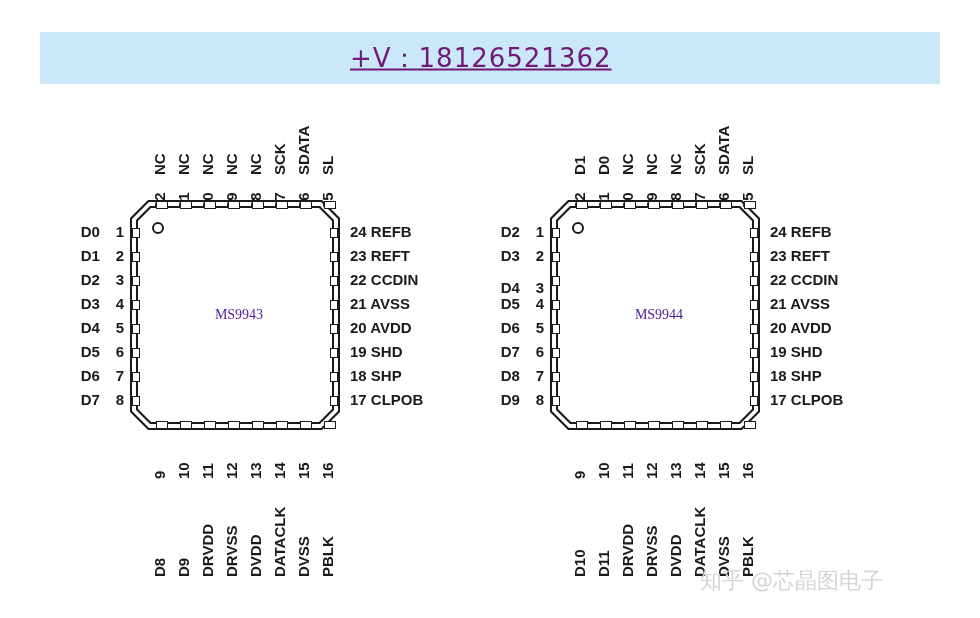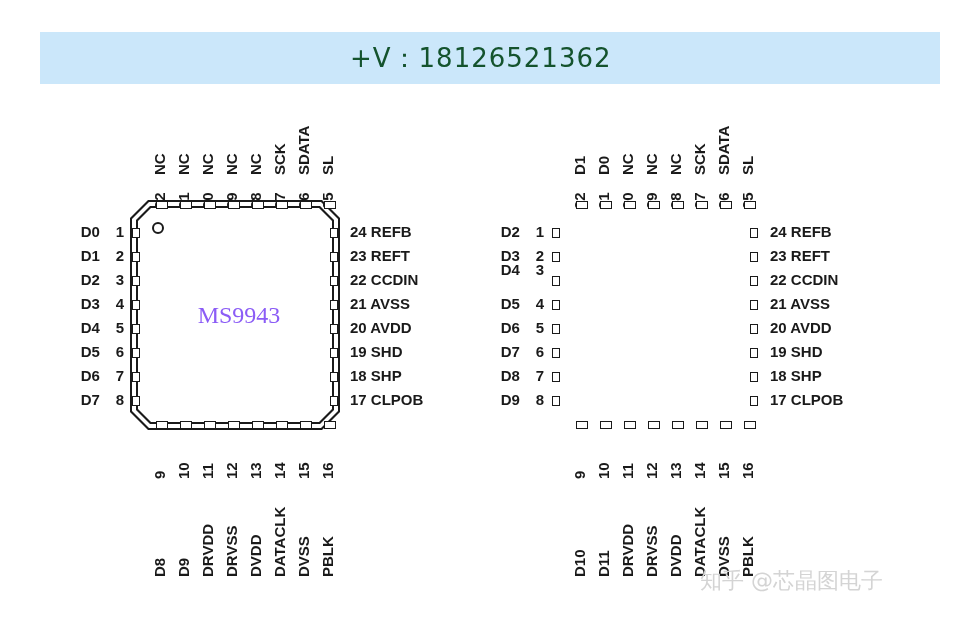--- a/index.html
+++ b/index.html
@@ -34,24 +34,25 @@
     color: #1a1a1a;
     white-space: nowrap;
     font-family: "DejaVu Sans", sans-serif;
   }
   .header-phone {
     position: absolute;
     left: 310px;
     top: 50%;
     transform: translateY(-50%);
     font-size: 26px;
-    color: #14532d;
+    color: #701a75;
     letter-spacing: 1px;
     white-space: nowrap;
     font-family: "DejaVu Sans", sans-serif;
+    text-decoration: underline;
   }
 
   
   .diagram-area {
     position: absolute;
     left: 0;
     top: 90px;
     width: 980px;
     height: 528px;
   }
@@ -117,22 +118,22 @@
   }
 
   .pkg-name {
     position: absolute;
     left: 8px;
     right: 0;
     top: 50%;
     transform: translateY(-50%);
     text-align: center;
     font-family: "Liberation Serif", serif;
-    font-size: 24px;
-    color: #8b5cf6;
+    font-size: 14px;
+    color: #4c1d95;
     z-index: 6;
   }
 
   
   .stub {
     position: absolute;
     background: #ffffff;
     border: 1.6px solid #1a1a1a;
     box-sizing: border-box;
     z-index: 5;
@@ -260,26 +261,32 @@
       <div class="lbl vert" style="left: 278px; top: 372px;"><span>14</span></div>
       <div class="lbl vert" style="left: 278px; top: 470px;"><span>DATACLK</span></div>
       <div class="stub h" style="left: 290px; top: 331px;"></div>
       <div class="lbl vert" style="left: 302px; top: 372px;"><span>15</span></div>
       <div class="lbl vert" style="left: 302px; top: 470px;"><span>DVSS</span></div>
       <div class="stub h" style="left: 314px; top: 331px;"></div>
       <div class="lbl vert" style="left: 326px; top: 372px;"><span>16</span></div>
       <div class="lbl vert" style="left: 326px; top: 470px;"><span>PBLK</span></div>
     </div>
     <div class="chip-block right">
+      <div class="pkg">
+        <div class="pkg-outer"></div>
+        <div class="pkg-inner"></div>
+        <div class="pin1-dot"></div>
+        <div class="pkg-name">MS9944</div>
+      </div>
       <div class="stub v" style="left: 122px; top: 138px;"></div>
       <div class="lbl leftside" style="left: 42px; top: 133px; width: 72px;"><span>D2</span> <span class="num-col">1</span></div>
       <div class="stub v" style="left: 122px; top: 162px;"></div>
       <div class="lbl leftside" style="left: 42px; top: 157px; width: 72px;"><span>D3</span> <span class="num-col">2</span></div>
       <div class="stub v" style="left: 122px; top: 186px;"></div>
-      <div class="lbl leftside" style="left: 42px; top: 171px; width: 72px;"><span>D4</span> <span class="num-col">3</span></div>
+      <div class="lbl leftside" style="left: 42px; top: 189px; width: 72px;"><span>D4</span> <span class="num-col">3</span></div>
       <div class="stub v" style="left: 122px; top: 210px;"></div>
       <div class="lbl leftside" style="left: 42px; top: 205px; width: 72px;"><span>D5</span> <span class="num-col">4</span></div>
       <div class="stub v" style="left: 122px; top: 234px;"></div>
       <div class="lbl leftside" style="left: 42px; top: 229px; width: 72px;"><span>D6</span> <span class="num-col">5</span></div>
       <div class="stub v" style="left: 122px; top: 258px;"></div>
       <div class="lbl leftside" style="left: 42px; top: 253px; width: 72px;"><span>D7</span> <span class="num-col">6</span></div>
       <div class="stub v" style="left: 122px; top: 282px;"></div>
       <div class="lbl leftside" style="left: 42px; top: 277px; width: 72px;"><span>D8</span> <span class="num-col">7</span></div>
       <div class="stub v" style="left: 122px; top: 306px;"></div>
       <div class="lbl leftside" style="left: 42px; top: 301px; width: 72px;"><span>D9</span> <span class="num-col">8</span></div>

